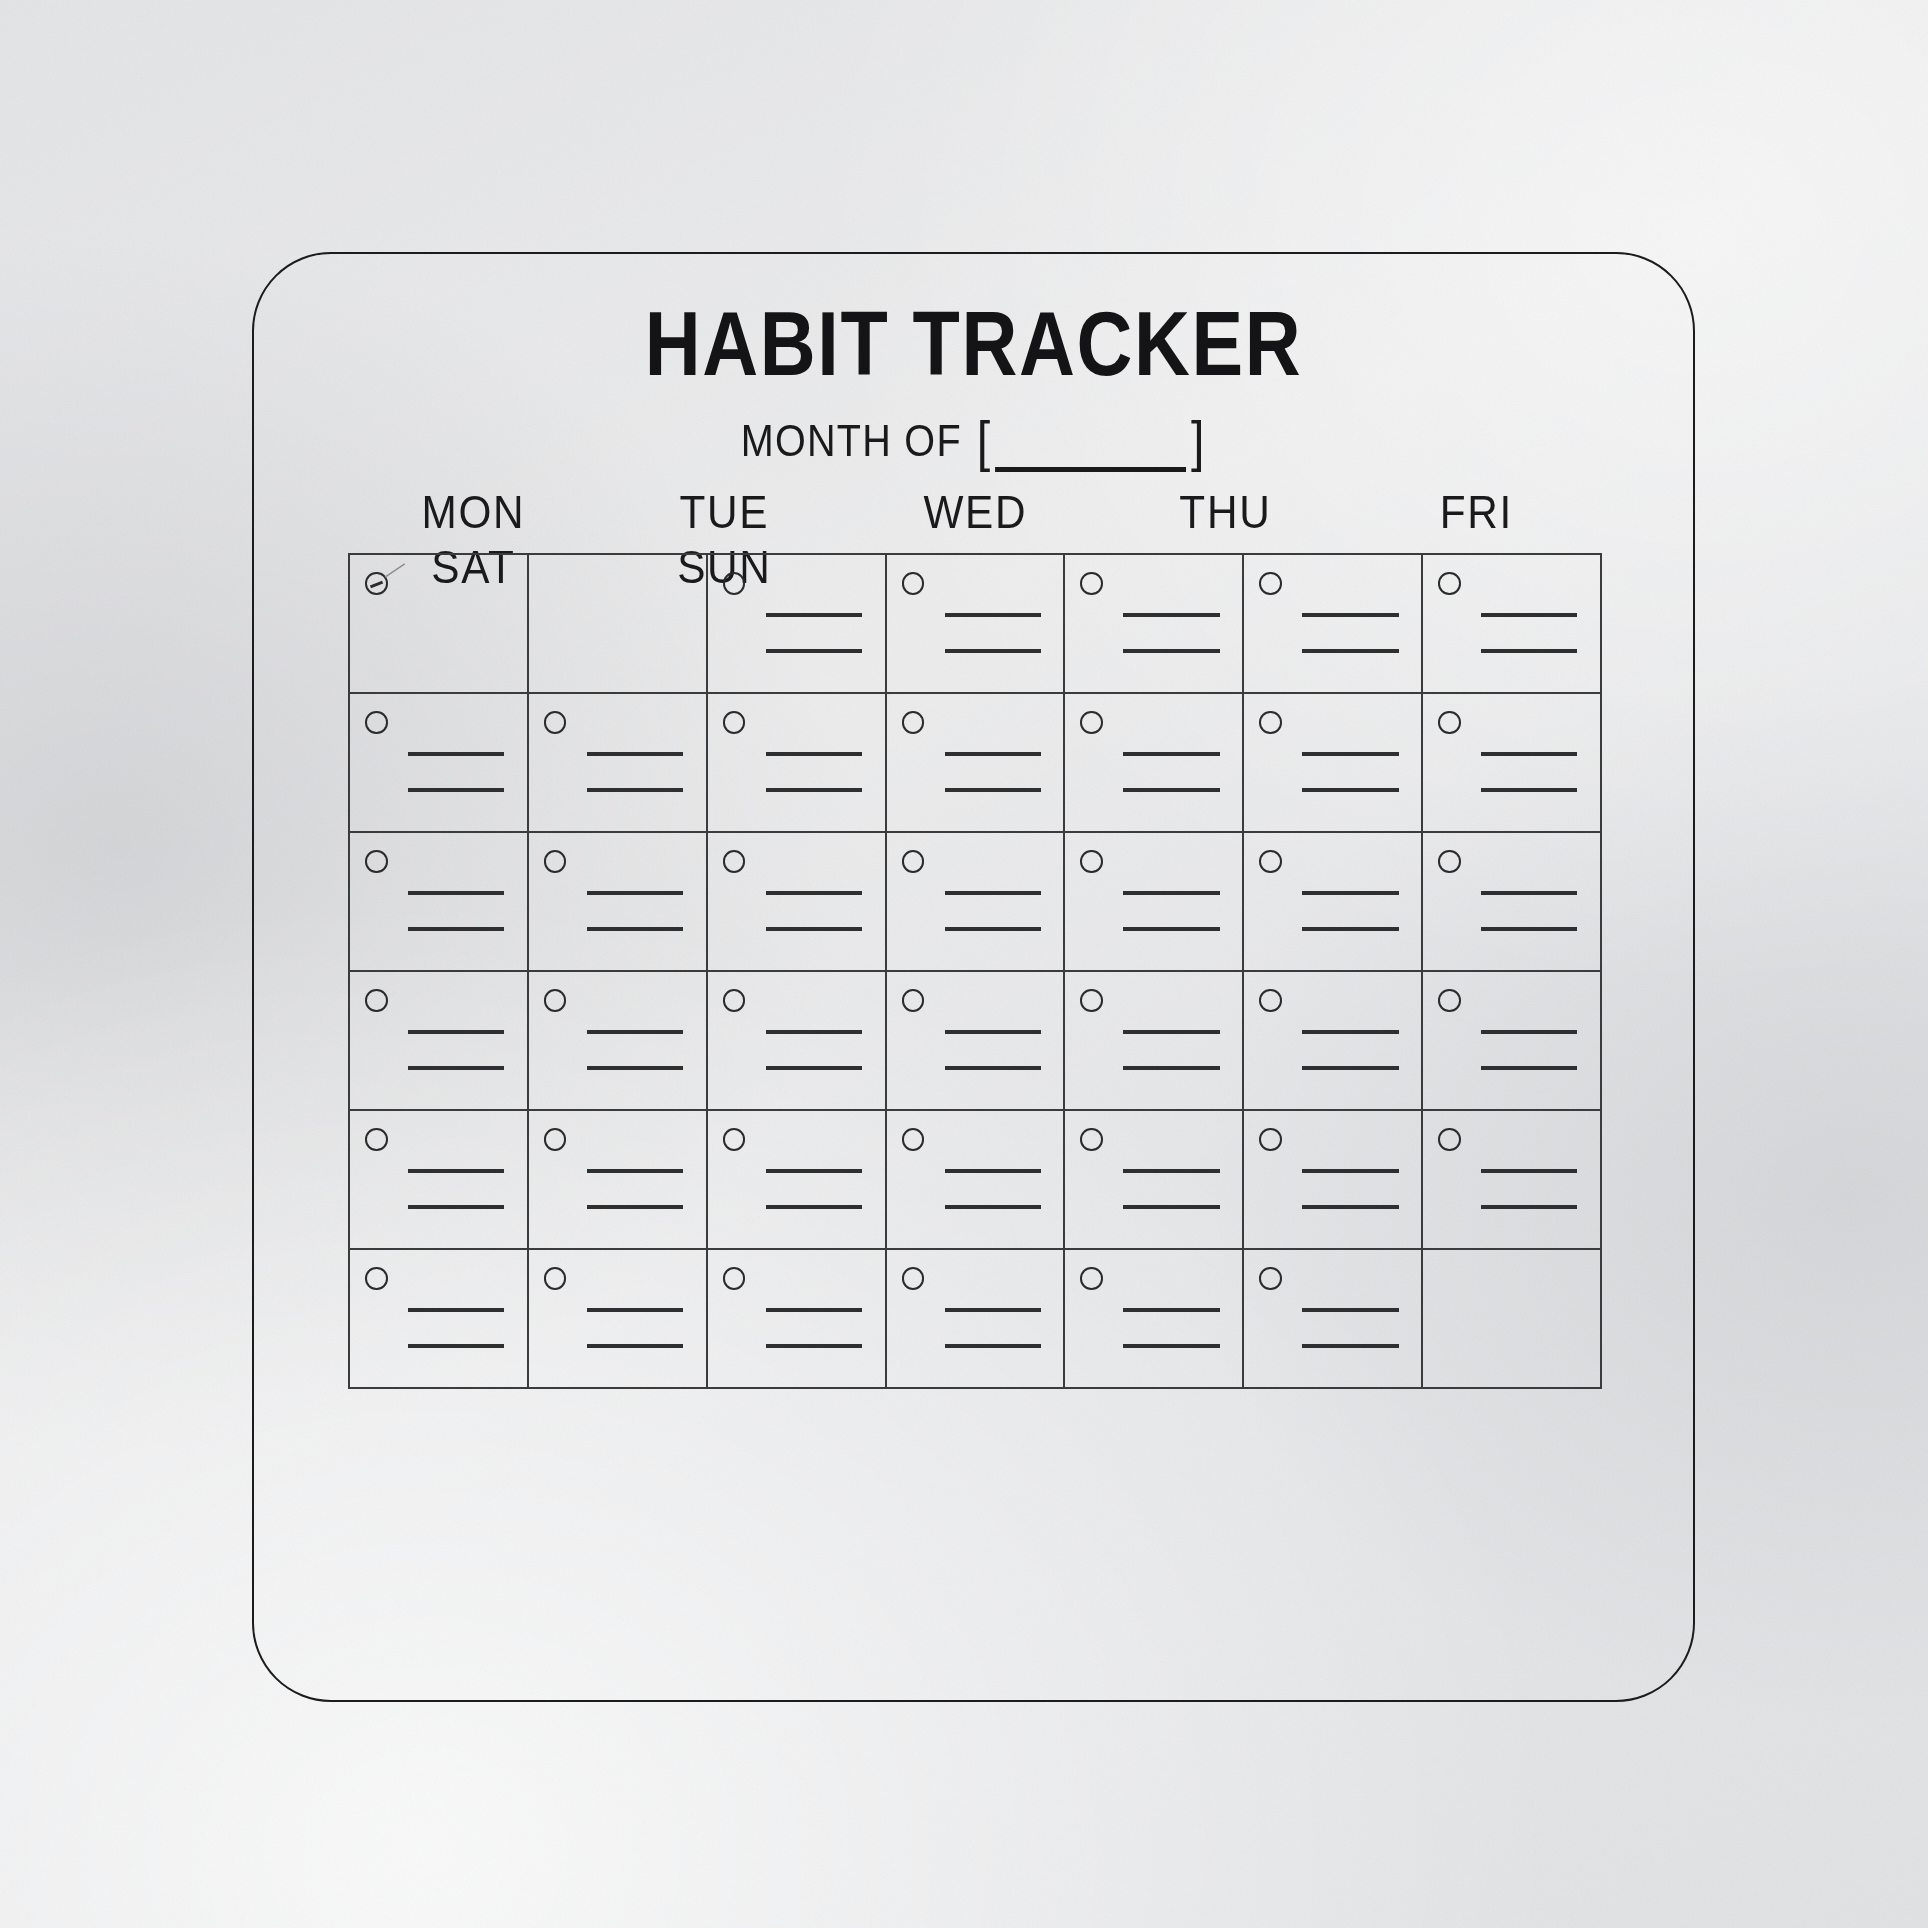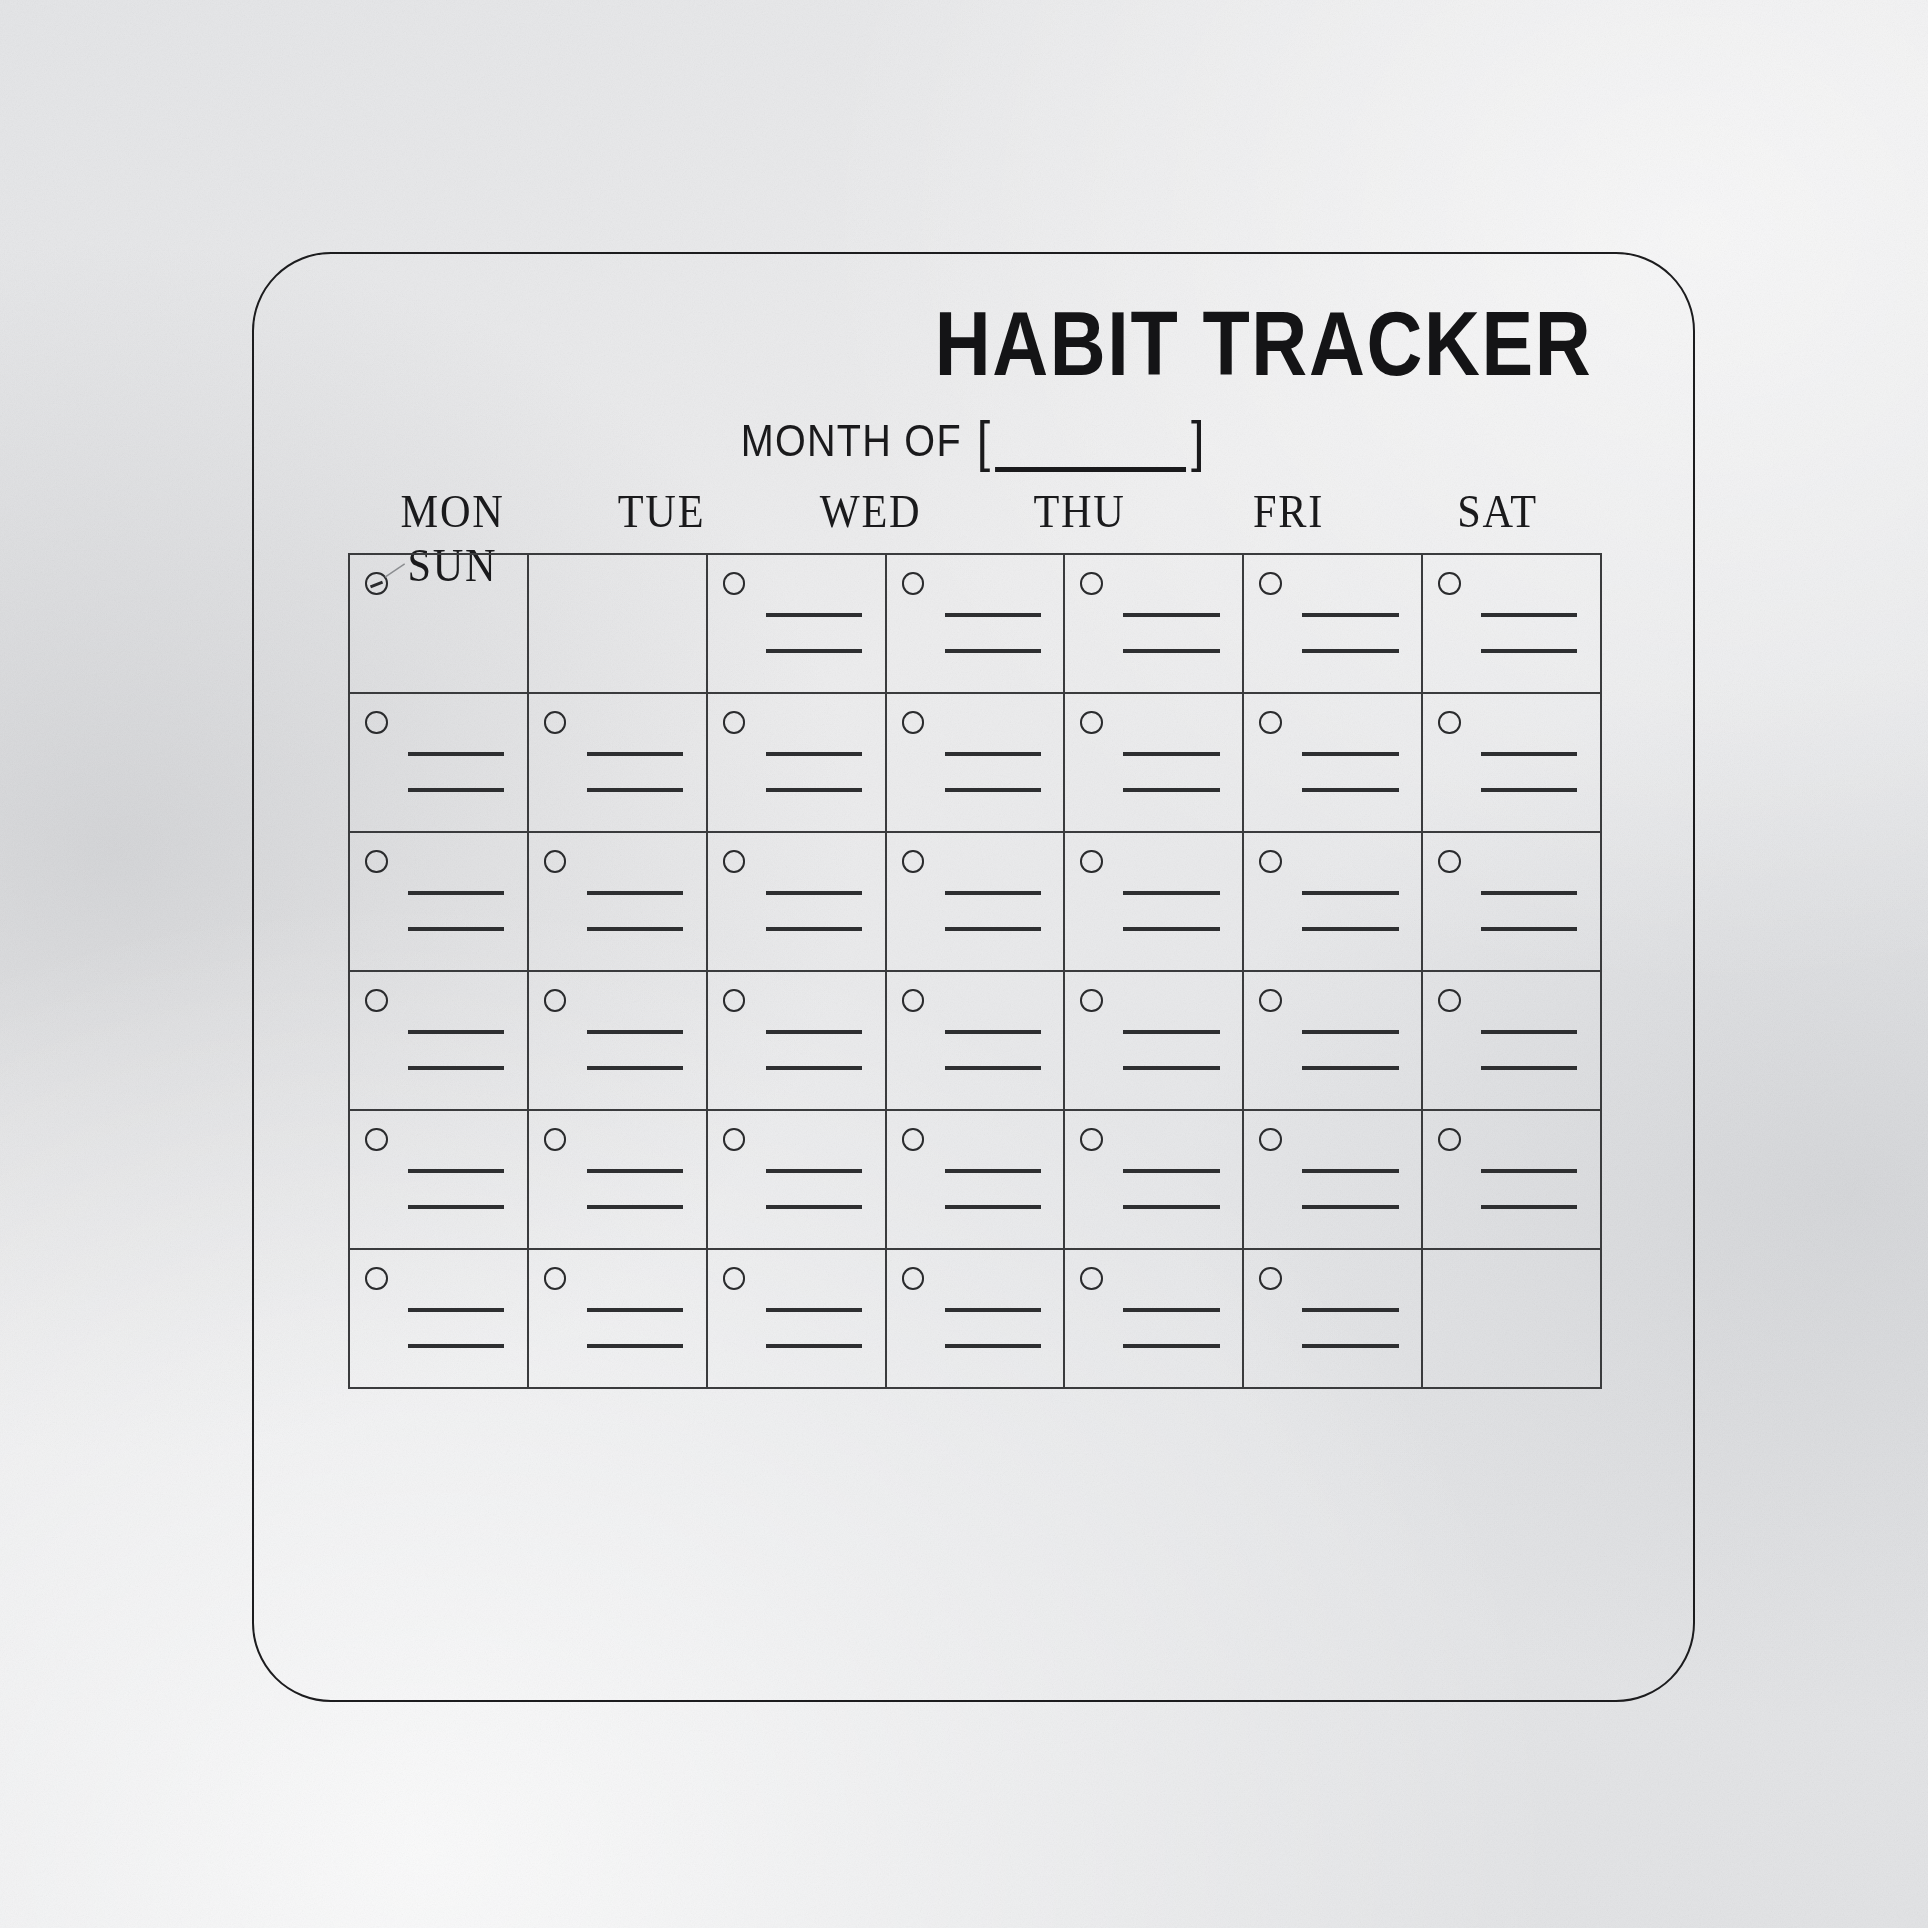--- a/index.html
+++ b/index.html
@@ -46,21 +46,21 @@
     border-radius: 79px;
     box-sizing: border-box;
   }
 
   
   #title-block {
     position: absolute;
     left: 0;
     right: 0;
     top: 45px;
-    text-align: right;
+    text-align: center;
   }
   #page-title {
     font-size: 90px;
     font-weight: 700;
     letter-spacing: 1.9px;
     color: #141416;
     line-height: 1.0;
     transform: scaleX(0.86);
     white-space: nowrap;
   }
@@ -97,22 +97,21 @@
     top: 9.4px;
   }
 
   
   #weekday-header {
     position: absolute;
     left: 94px;
     top: 230px;
     width: 1254px;
     display: grid;
-    grid-template-columns: repeat(6, 1fr);
-    font-family: Liberation Serif, serif;
+    grid-template-columns: repeat(5, 1fr);
   }
   .weekday {
     text-align: center;
     font-size: 47px;
     font-weight: 400;
     letter-spacing: 1.9px;
     color: #1a1a1c;
     transform: scaleX(0.90);
   }
 

